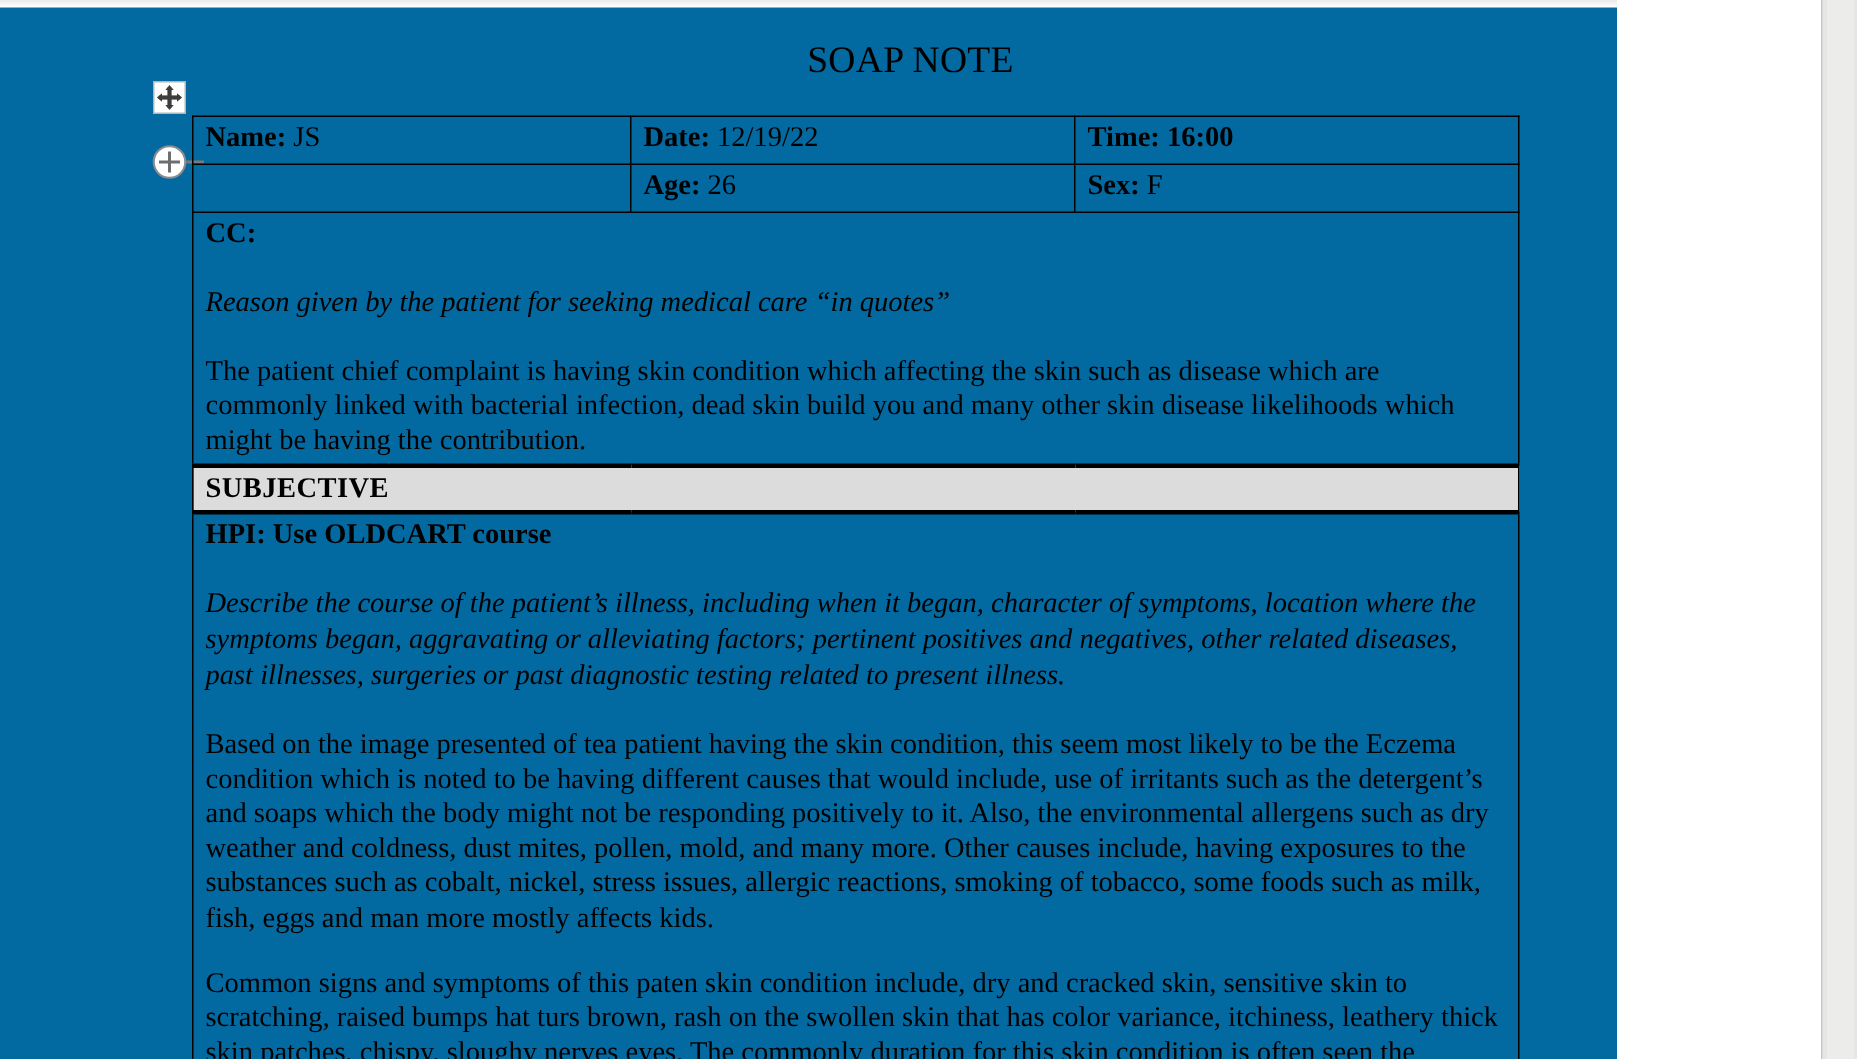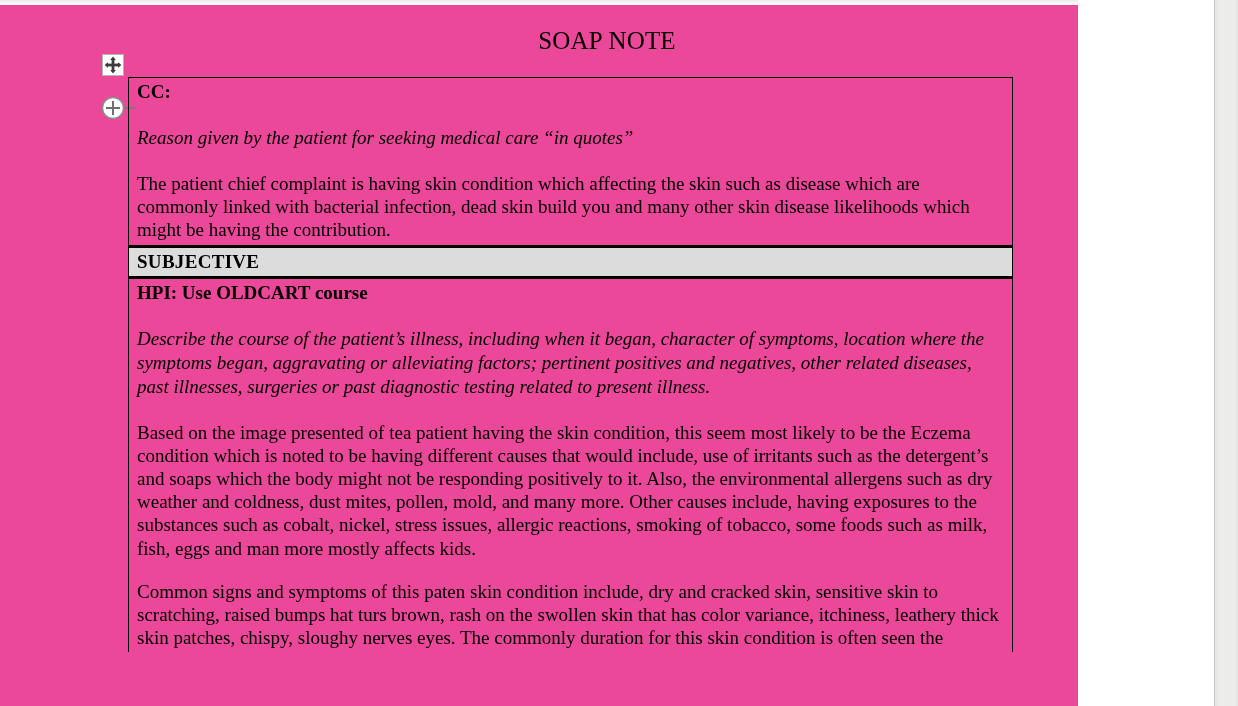--- a/index.html
+++ b/index.html
@@ -15,21 +15,21 @@
     position: relative;
   }
 
   
   #page-canvas {
     position: absolute;
     left: 0;
     top: 0;
     width: 1078px;
     height: 706px;
-    background: #ec4899;
+    background: #0369a1;
     overflow: hidden;
   }
 
   
   #page-top-shadow {
     position: absolute;
     left: 0;
     top: 0;
     width: 1214px;
     height: 5px;
@@ -216,21 +216,48 @@
   <div id="insert-row-line"></div>
 
   <table id="doc-table">
     <colgroup>
       <col class="col-name">
       <col class="col-mid">
       <col class="col-right">
     </colgroup>
     <tbody>
 
-
+      <tr>
+        <td class="info-cell">
+          <span class="field-label">Name:</span>
+          <span class="field-value">JS</span>
+        </td>
+        <td class="info-cell">
+          <span class="field-label">Date:</span>
+          <span class="field-value">12/19/22</span>
+        </td>
+        <td class="info-cell">
+          <span class="field-label">Time:</span>
+          <span class="field-value-bold">16:00</span>
+        </td>
+      </tr>
+
+      <tr>
+        <td class="info-cell">
+          <span></span>
+        </td>
+        <td class="info-cell">
+          <span class="field-label">Age:</span>
+          <span class="field-value">26</span>
+        </td>
+        <td class="info-cell">
+          <span class="field-label">Sex:</span>
+          <span class="field-value">F</span>
+        </td>
+      </tr>
 
       <tr>
         <td class="content-cell" colspan="3">
           <p class="sub-head">CC:</p>
           <p class="instruction">Reason given by the patient for seeking medical care “in quotes”</p>
           <p class="body-para"> The patient chief complaint is having skin condition which affecting the skin such as disease which are commonly linked with bacterial infection, dead skin build you and many other skin disease likelihoods which might be having the contribution.</p>
         </td>
       </tr>
 
       <tr>

